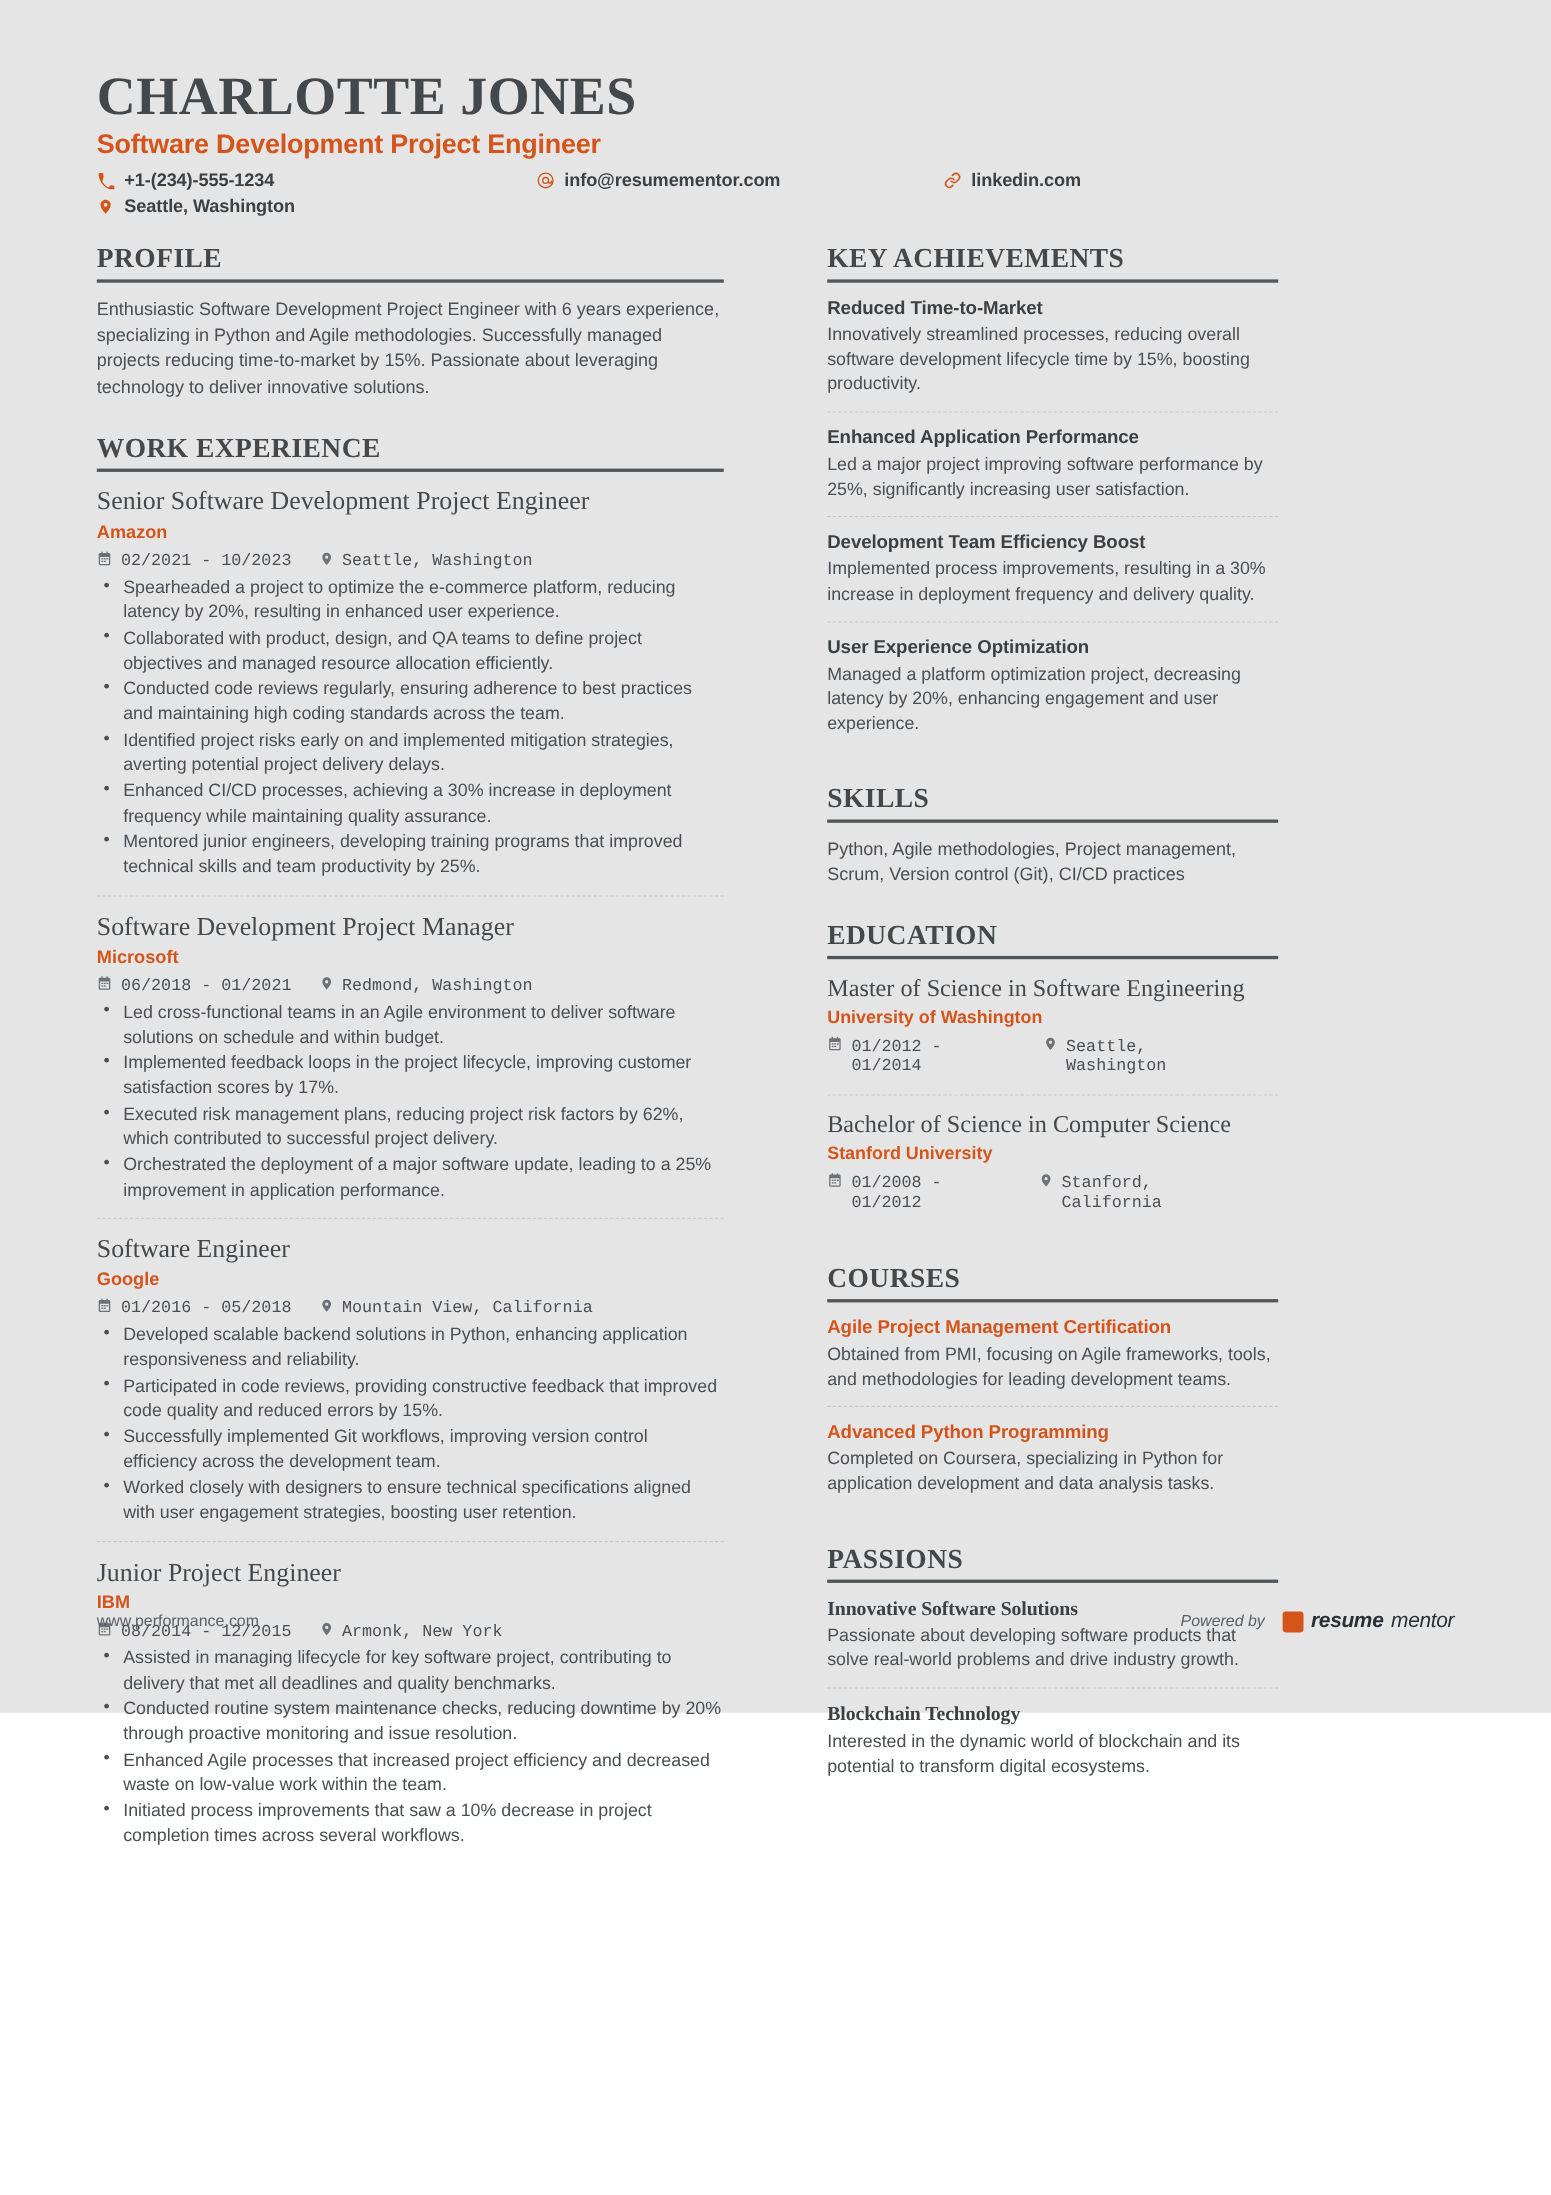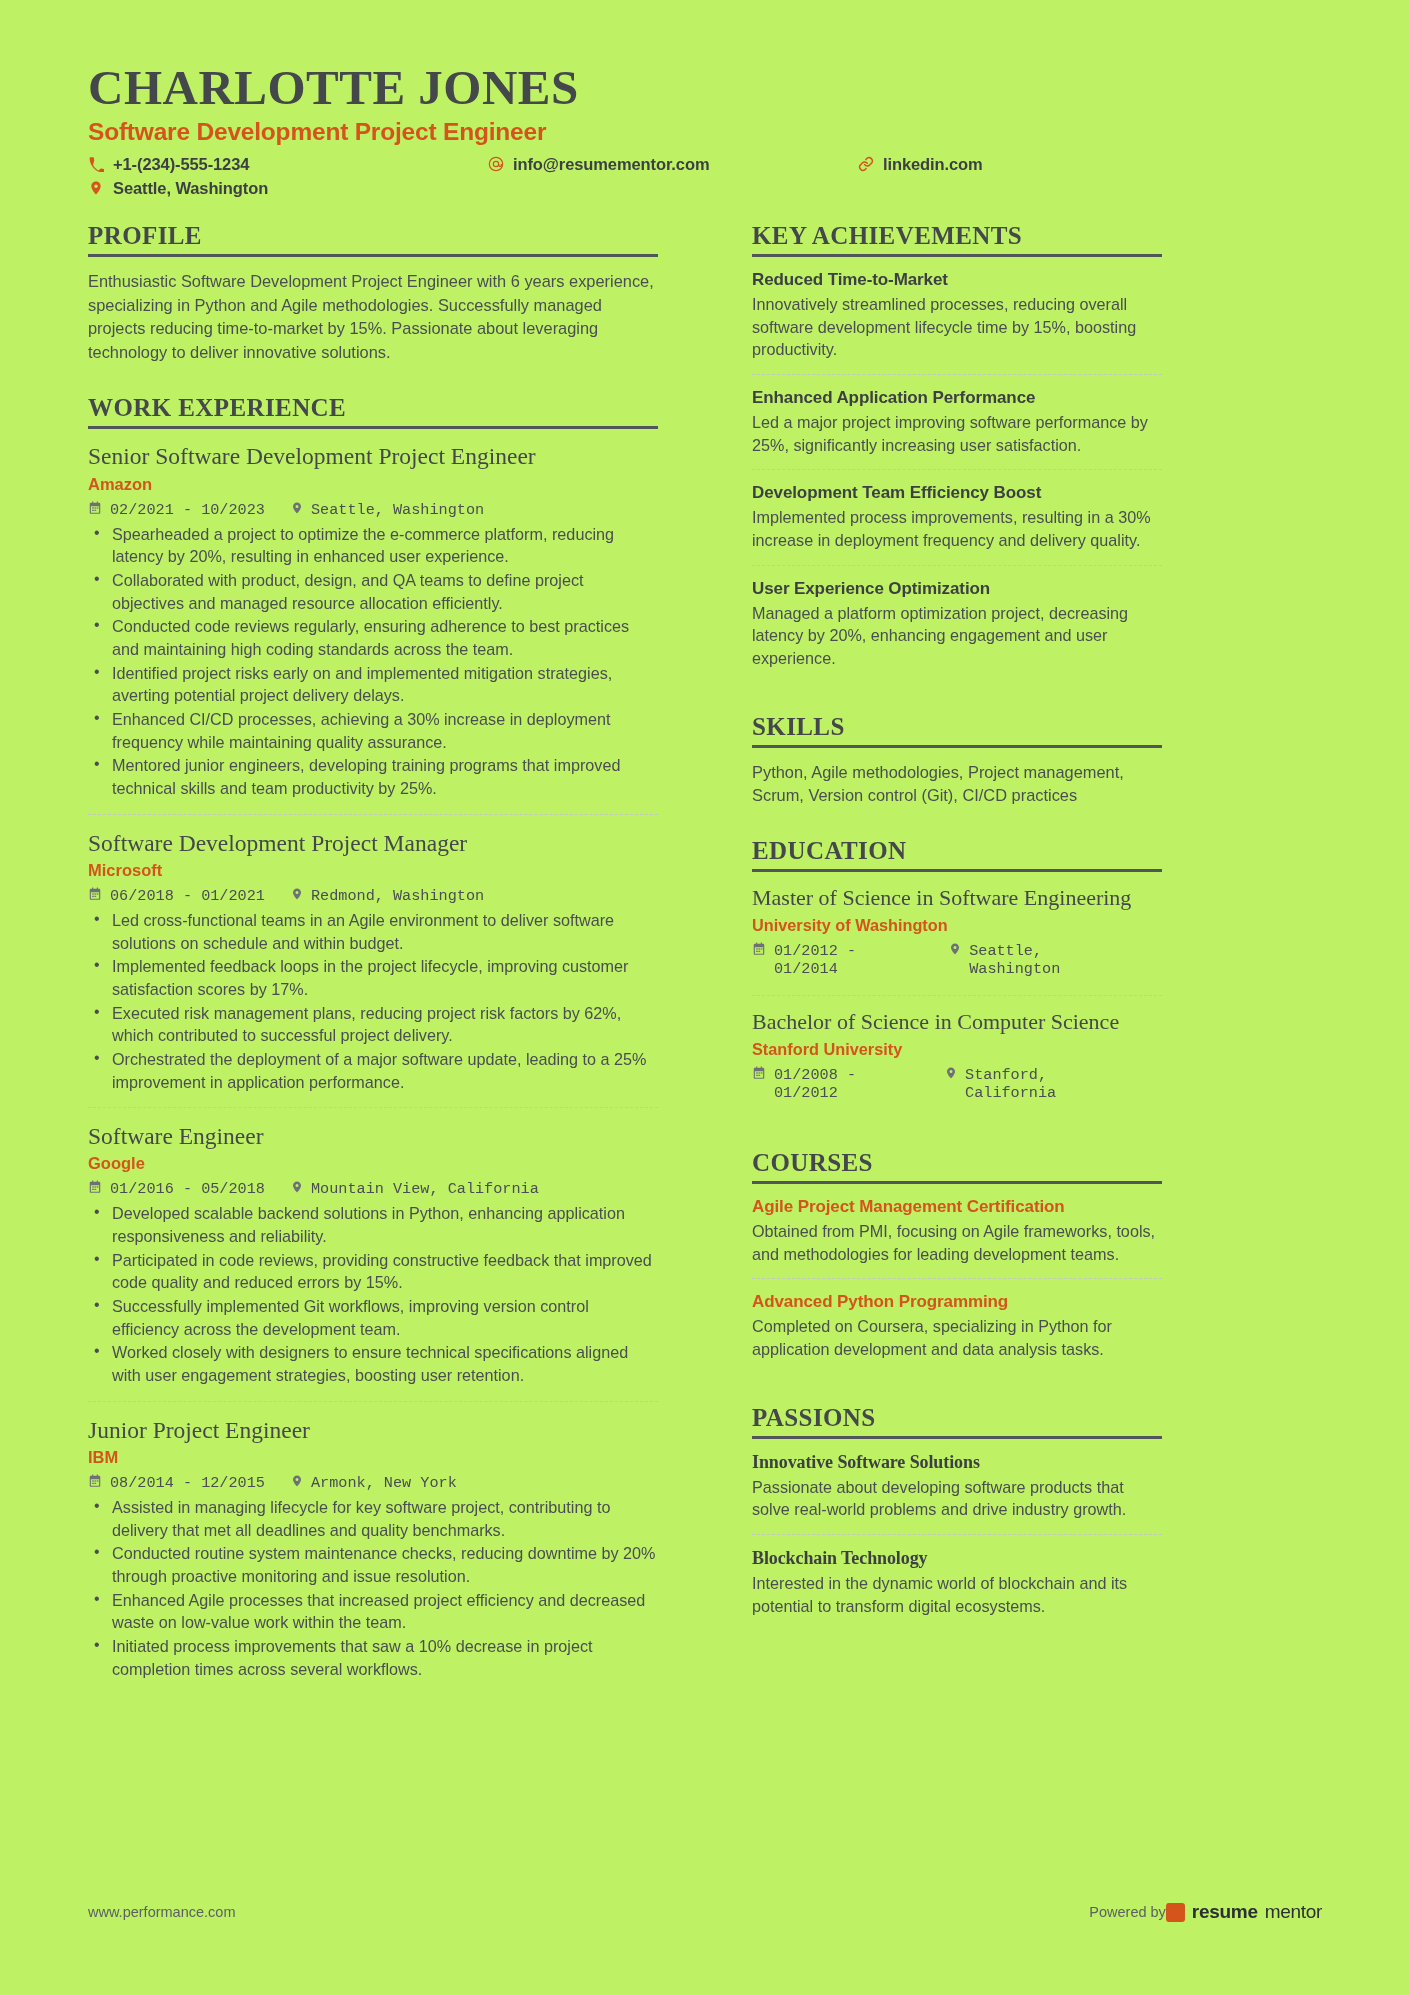--- a/index.html
+++ b/index.html
@@ -6,22 +6,22 @@
   html, body {
     width: 1410px;
     height: 1995px;
     background: #ffffff;
     font-family: "Liberation Sans", sans-serif;
     color: #3d4043;
   }
   .page {
     position: relative;
     width: 1410px;
-    height: 1995px;
-    background: #bef264;
+    height: 1557px;
+    background: #e5e5e5;
     padding: 62px 88px 0 88px;
   }
 
   
   .header { margin-bottom: 24px; }
   .name {
     font-family: "Liberation Serif", serif;
     font-weight: bold;
     font-size: 49px;
     letter-spacing: 0.5px;
@@ -190,20 +190,22 @@
     bottom: 72px;
     display: flex;
     align-items: center;
     justify-content: space-between;
     font-size: 14.5px;
     color: #5c6064;
   }
   .powered {
     display: flex;
     align-items: center;
+    gap: 16px;
+    font-style: italic;
   }
   .logo {
     display: flex;
     align-items: center;
     gap: 7px;
     font-size: 19px;
     color: #2c3034;
     letter-spacing: -0.3px;
   }
   .logo-mark {

